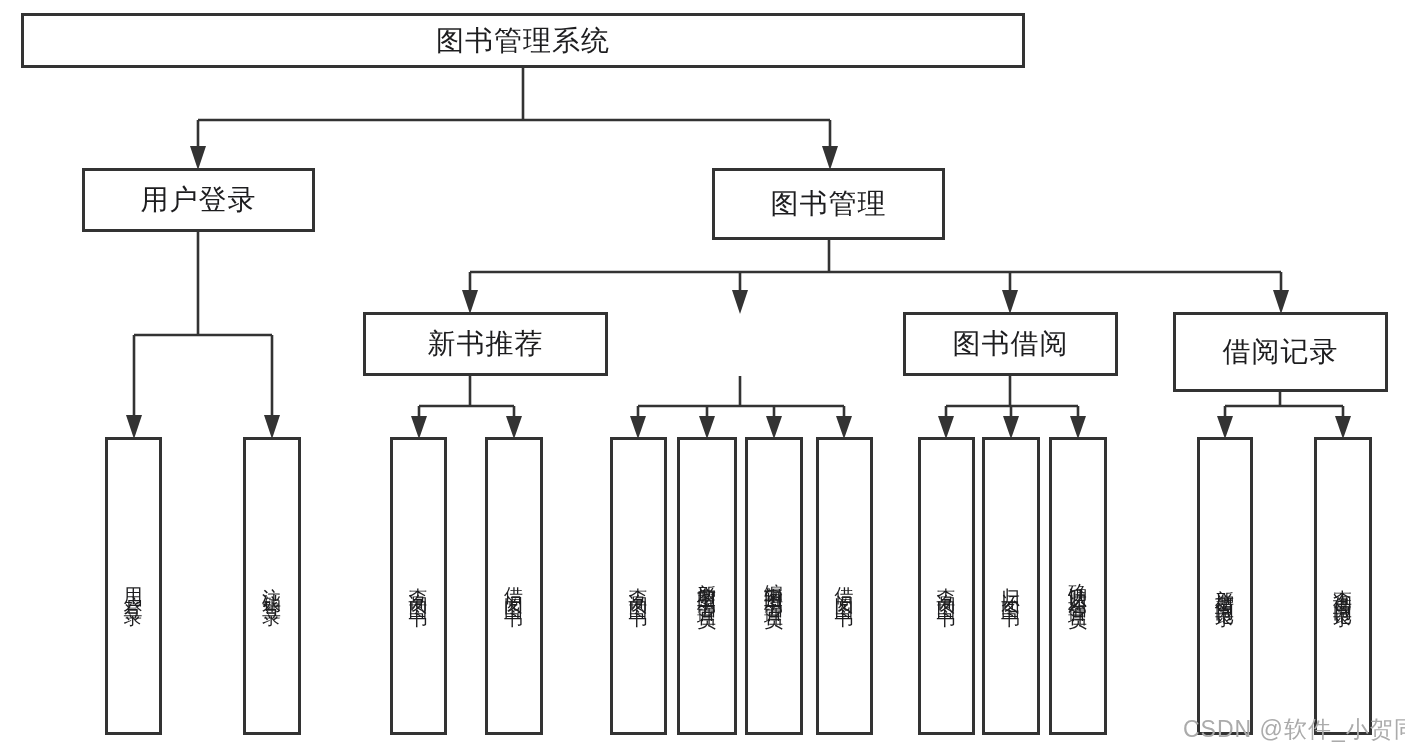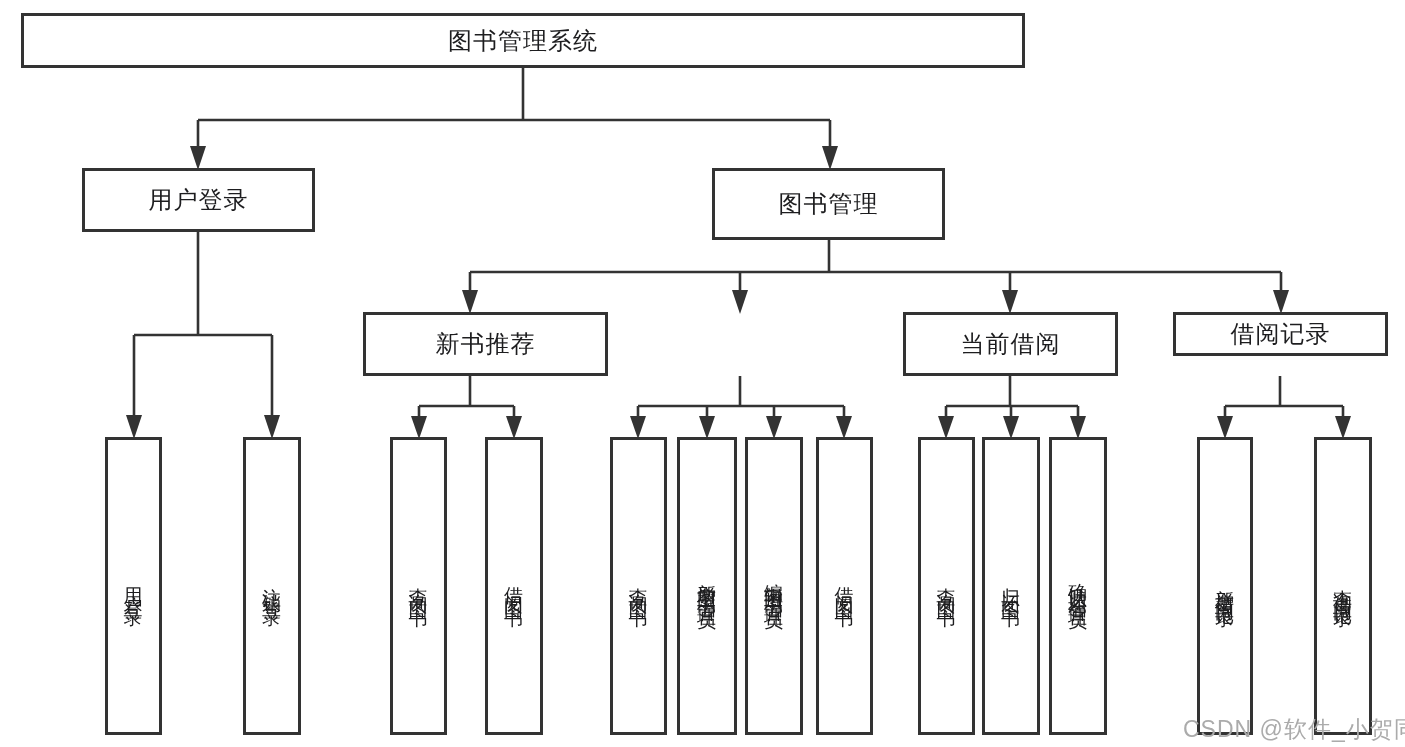--- a/index.html
+++ b/index.html
@@ -16,21 +16,21 @@
     box-sizing:border-box;
     background:#ffffff;
     border:3px solid #333333;
     display:flex;
     align-items:center;
     justify-content:center;
     color:#1d1d1f;
     z-index:2;
     text-align:center;
   }
-  .h-box{font-size:24px;letter-spacing:1px;}
+  .h-box{font-size:28px;letter-spacing:1px;}
   .v-box{
     writing-mode:vertical-rl;
     text-orientation:mixed;
     font-size:19px;
     letter-spacing:7px;
     line-height:1;
     padding:8px 0;
   }
   .v-box.tight{letter-spacing:4px;}
   .watermark{
@@ -128,23 +128,23 @@
     <span>用户登录</span>
   </div>
   <div class="box h-box" style="left:712px;top:168px;width:233px;height:72px">
     <span>图书管理</span>
   </div>
 
   <div class="box h-box" style="left:363px;top:312px;width:245px;height:64px">
     <span>新书推荐</span>
   </div>
   <div class="box h-box" style="left:903px;top:312px;width:215px;height:64px">
-    <span>当前借阅</span>
+    <span>图书借阅</span>
   </div>
-  <div class="box h-box" style="left:1173px;top:312px;width:215px;height:44px">
+  <div class="box h-box" style="left:1173px;top:312px;width:215px;height:80px">
     <span>借阅记录</span>
   </div>
 
   <div class="box v-box" style="left:105px;top:437px;width:57px;height:298px">
     <span>用户登录</span>
   </div>
   <div class="box v-box" style="left:243px;top:437px;width:58px;height:298px">
     <span>注销登录</span>
   </div>
 

